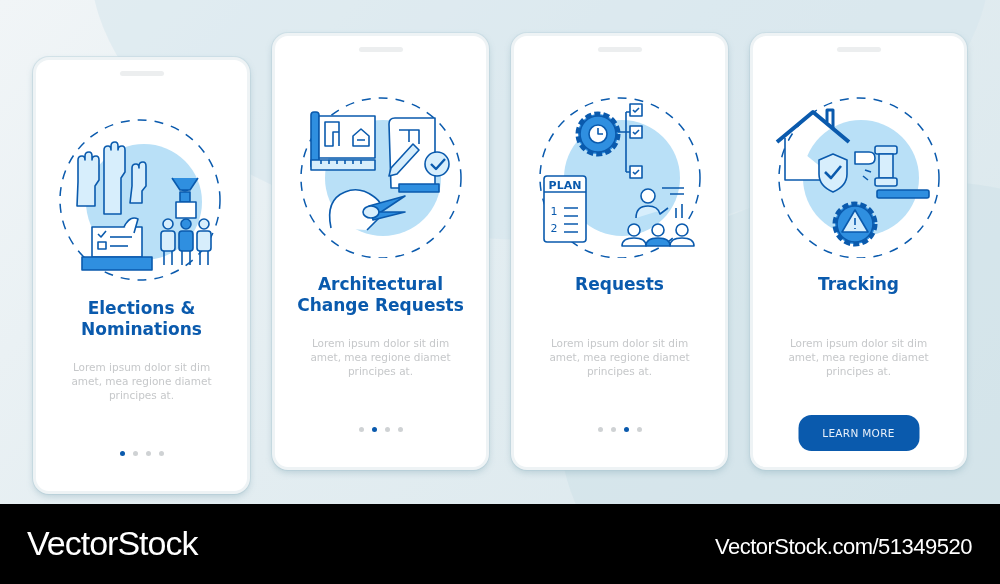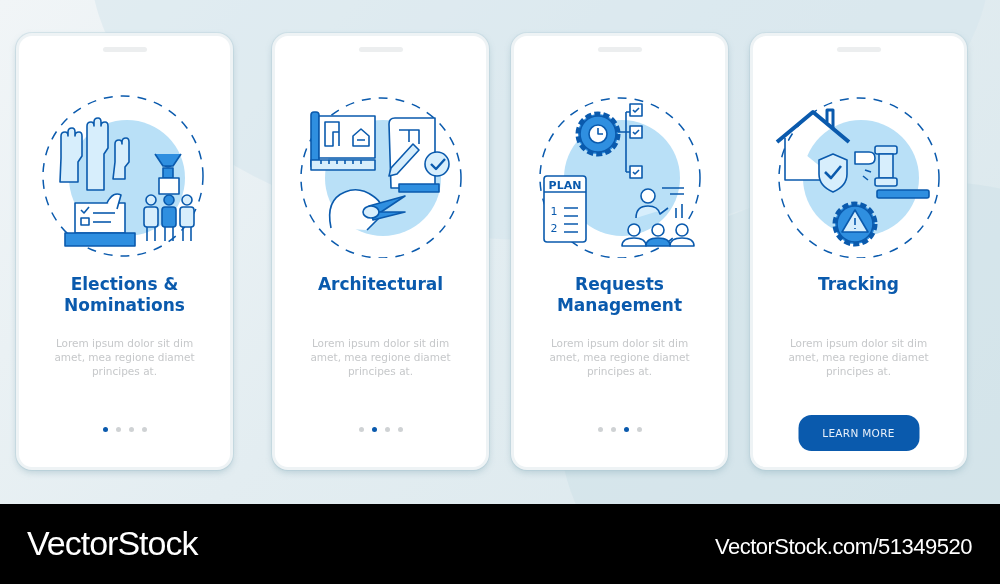--- a/index.html
+++ b/index.html
@@ -63,21 +63,21 @@
   .footer .url { position: absolute; right: 28px; top: 30px; font-size: 22px; letter-spacing: -0.5px; }
 </style>
 </head>
 <body>
 
 <div class="bg-wave"></div>
 <div class="bg-wave2"></div>
 
 <div class="stage">
 
-  <div class="card" style="left:16px;">
+  <div class="card" style="left:33px;margin-top:24px;">
     <div class="notch"></div>
     <svg class="illus" viewBox="0 0 180 170">
       <circle cx="92" cy="90" r="58" fill="#b9e0f7"></circle>
       <circle cx="88" cy="88" r="80" fill="none" stroke="#0a5aad" stroke-width="1.5" stroke-dasharray="9 8"></circle>
 
       <g fill="#d7eefc" stroke="#0a5aad" stroke-width="1.6" stroke-linejoin="round">
         <path d="M26 70 v-22 q0-4 4-4 q3 0 3 4 v-4 q0-4 4-4 q3 0 3 4 v4 q0-4 4-4 q3 0 3 4 v20 l-4 6 v20 h-18 z"></path>
         <path d="M52 62 v-24 q0-4 4-4 q3 0 3 4 v-4 q0-4 4-4 q3 0 3 4 v4 q0-4 4-4 q3 0 3 4 v22 l-4 6 v36 h-17 z"></path>
         <path d="M80 74 v-18 q0-4 4-4 q3 0 3 4 v-2 q0-4 4-4 q3 0 3 4 v20 l-4 5 v12 h-12 z"></path>
       </g>
@@ -144,20 +144,21 @@
         <circle cx="146" cy="76" r="12" fill="#d7eefc"></circle>
         <path d="M140 76 l5 5 l9 -10" fill="none" stroke-width="2.4"></path>
         <path d="M40 140 q-6 -28 14 -36 q14 -6 28 4 q12 8 8 20 l-14 14" fill="#ffffff"></path>
         <path d="M78 118 l36 -10 l-30 20 z" fill="#2f8fe0"></path>
         <path d="M80 124 l34 0 l-32 8 z" fill="#2f8fe0"></path>
         <ellipse cx="80" cy="124" rx="8" ry="6" fill="#d7eefc"></ellipse>
       </g>
     </svg>
     <div class="title">
       <span>Architectural</span>
+      <span>Change Requests</span>
     </div>
     <div class="desc">
       <span>Lorem ipsum dolor sit dim</span>
       <span>amet, mea regione diamet</span>
       <span>principes at.</span>
     </div>
     <div class="dots">
       <span class="dot"></span>
       <span class="dot active"></span>
       <span class="dot"></span>
@@ -194,21 +195,20 @@
         <path d="M116 158 q0 -8 12 -8 q12 0 12 8 z" fill="#2f8fe0"></path>
         <circle cx="152" cy="142" r="6" fill="#ffffff"></circle>
         <path d="M140 158 q0 -8 12 -8 q12 0 12 8 z" fill="#ffffff"></path>
       </g>
       <text x="35" y="101" text-anchor="middle" font-family="DejaVu Sans, sans-serif" font-size="11" font-weight="bold" fill="#0a5aad">PLAN</text>
       <text x="24" y="127" text-anchor="middle" font-family="DejaVu Sans, sans-serif" font-size="11" fill="#0a5aad">1</text>
       <text x="24" y="144" text-anchor="middle" font-family="DejaVu Sans, sans-serif" font-size="11" fill="#0a5aad">2</text>
     </svg>
     <div class="title">
       <span>Requests</span>
-      <span>Management</span>
     </div>
     <div class="desc">
       <span>Lorem ipsum dolor sit dim</span>
       <span>amet, mea regione diamet</span>
       <span>principes at.</span>
     </div>
     <div class="dots">
       <span class="dot"></span>
       <span class="dot"></span>
       <span class="dot active"></span>

